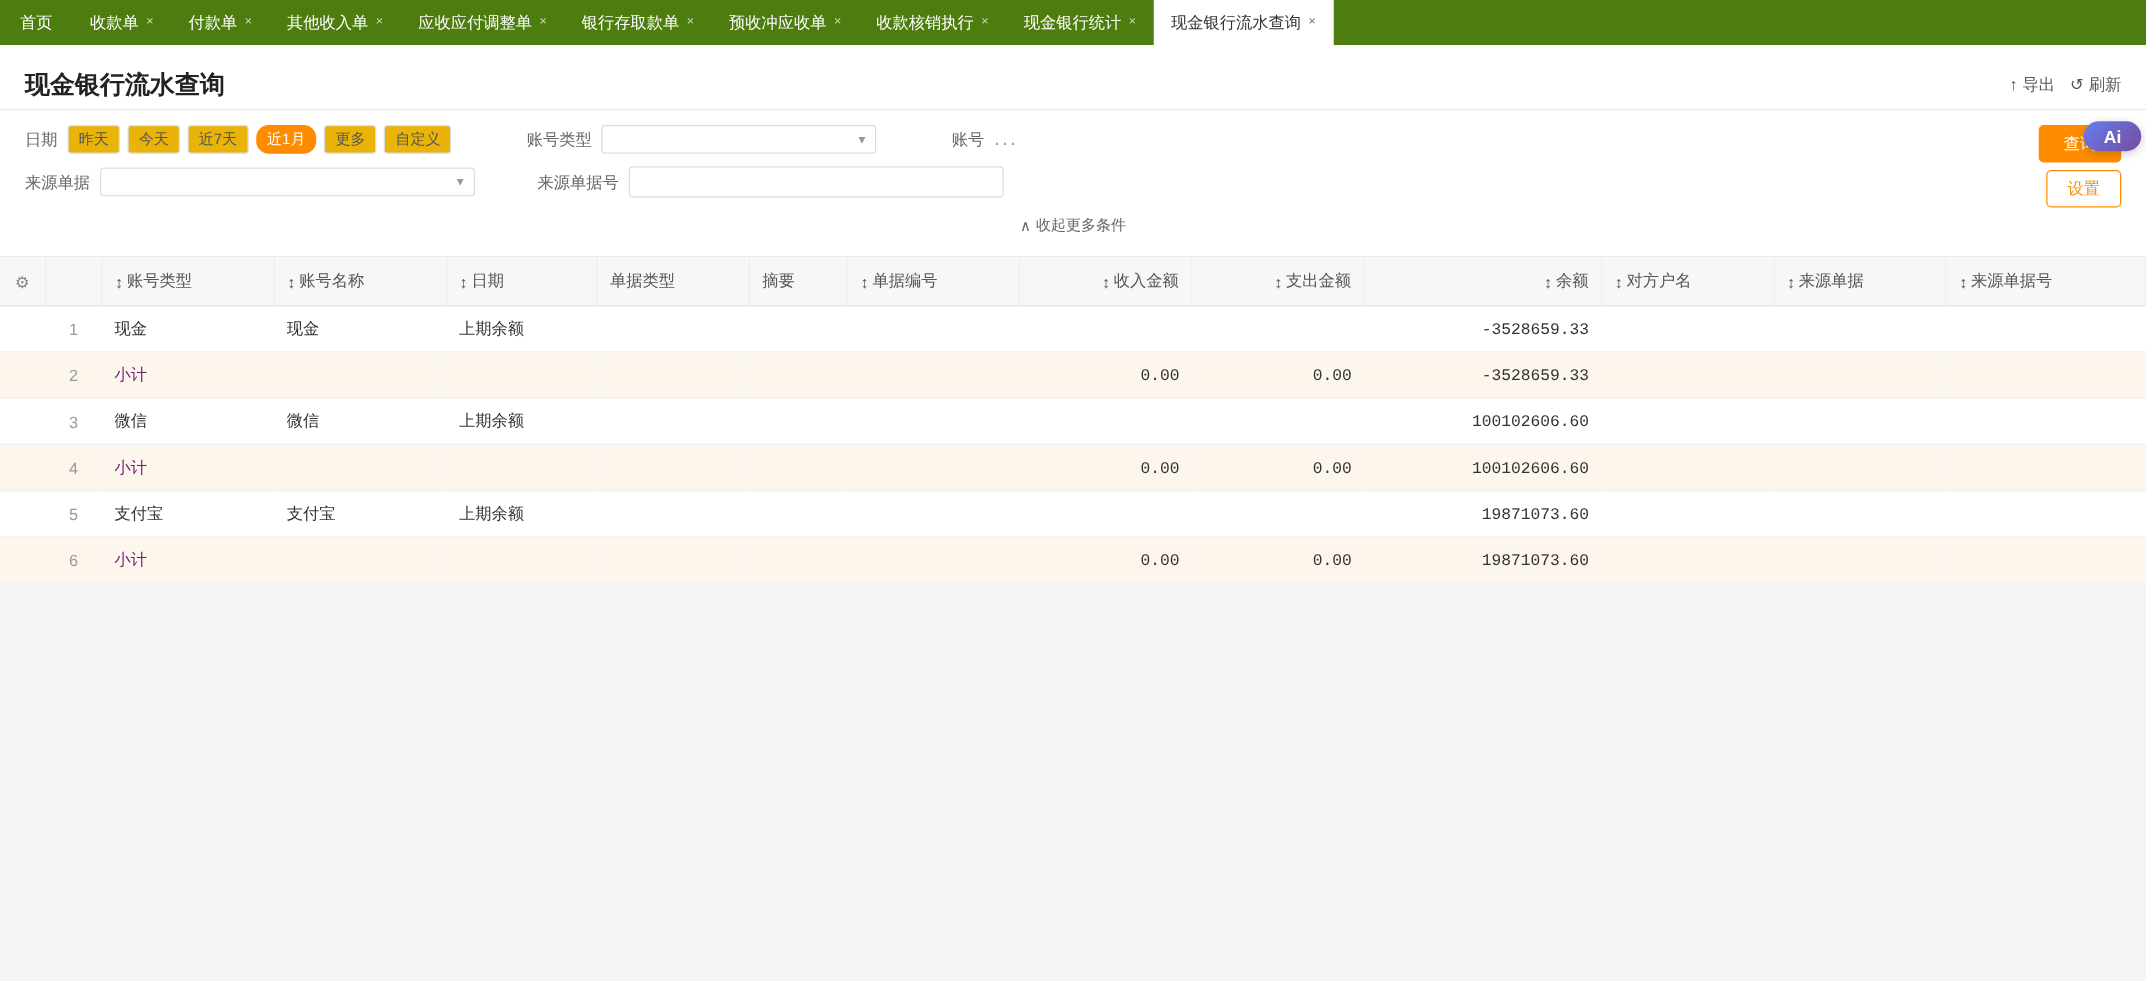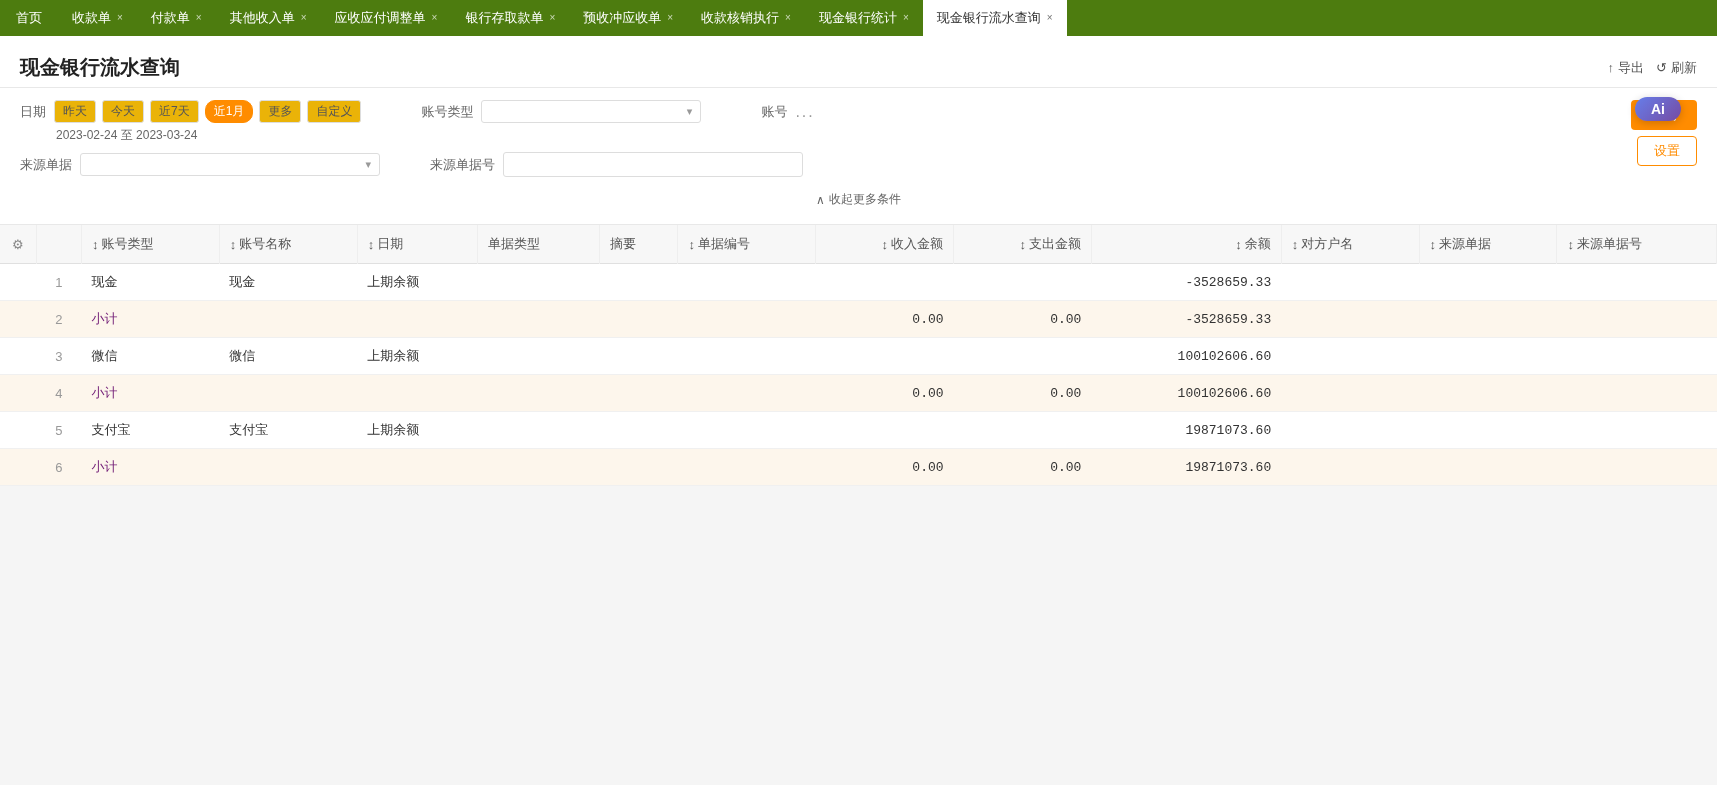--- a/index.html
+++ b/index.html
@@ -229,21 +229,21 @@
       text-align: center;
     }
     .gear-icon { color: #888; cursor: pointer; }
 
     
     .chevron { color: #999; font-size: 11px; }
 
     
     .ai-btn {
       position: fixed;
-      right: 36px;
+      right: 4px;
       top: 97px;
       background: linear-gradient(135deg, #667eea 0%, #764ba2 100%);
       color: #fff;
       border-radius: 20px;
       padding: 4px 16px;
       font-size: 14px;
       font-weight: bold;
       cursor: pointer;
       border: none;
       box-shadow: 0 2px 8px rgba(0,0,0,0.2);
@@ -327,23 +327,20 @@
           <div class="filter-select" style="min-width:220px;">
             <span class="filter-select-text"></span>
             <span class="chevron">▾</span>
           </div>
         </div>
         <div class="filter-group" style="margin-left:40px;">
           <span class="filter-label">账号</span>
           <span class="more-dots">...</span>
         </div>
       </div>
-      <div style="margin-left: 36px; margin-top:-6px; margin-bottom:8px;">
-        <span class="date-range">2023-02-24 至 2023-03-24</span>
-      </div>
       <div class="filter-row">
         <div class="filter-group">
           <span class="filter-label">来源单据</span>
           <div class="filter-select" style="min-width:300px;">
             <span class="filter-select-text"></span>
             <span class="chevron">▾</span>
           </div>
         </div>
         <div class="filter-group" style="margin-left:30px;">
           <span class="filter-label">来源单据号</span>

